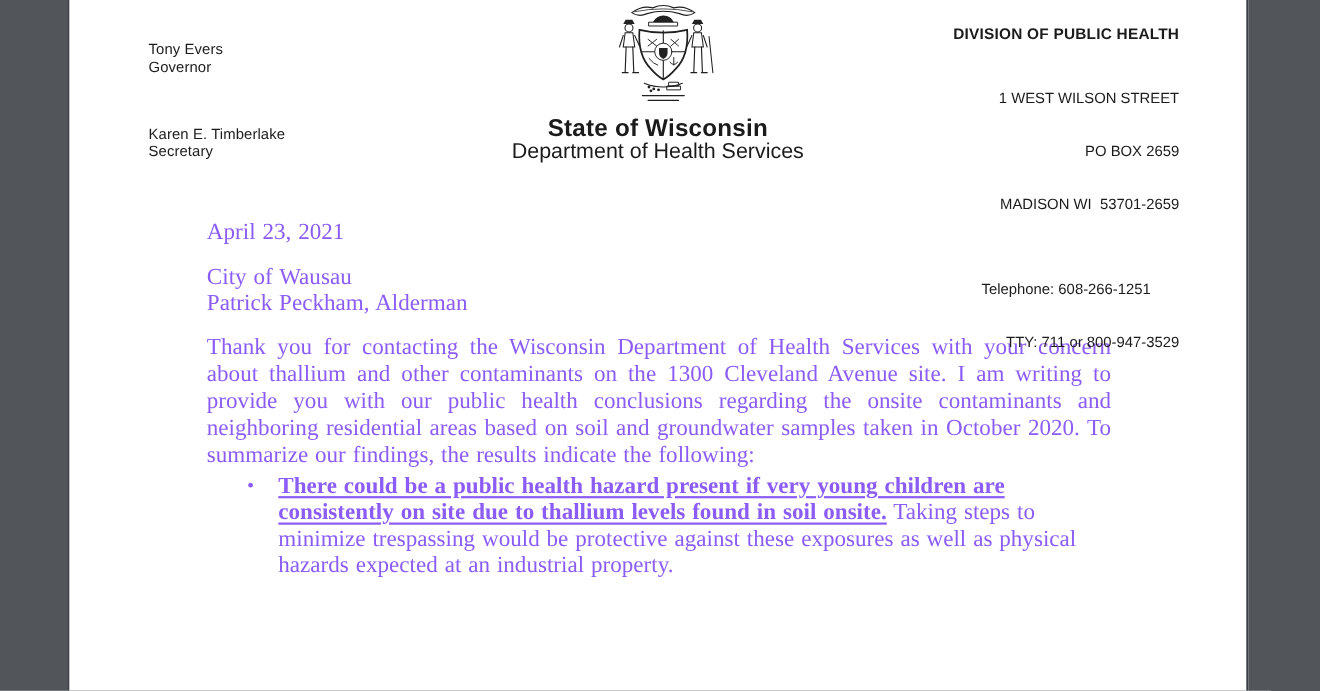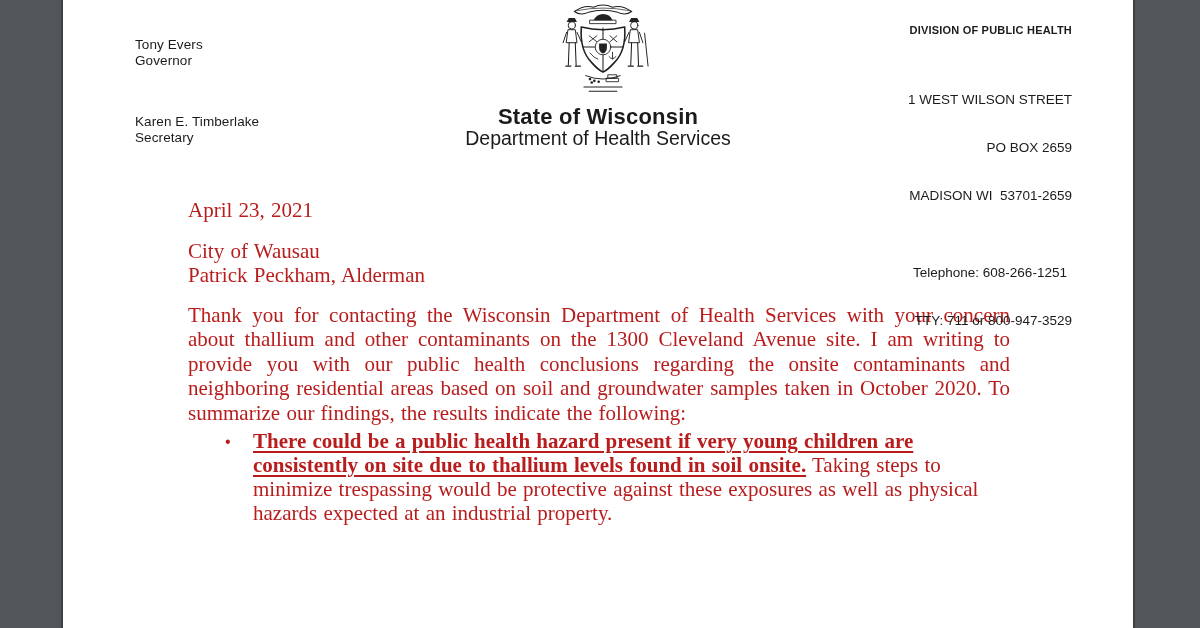--- a/index.html
+++ b/index.html
@@ -72,34 +72,34 @@
     position: absolute;
     top: -10px;
     right: 61px;
     text-align: right;
     font-size: 13.5px;
     line-height: 16px;
     white-space: pre-wrap;
   }
   .contact .division {
     font-weight: bold;
-    font-size: 11px;
-    margin-bottom: 22px;
+    font-size: 14px;
+    margin-bottom: 12px;
     letter-spacing: 0.2px;
   }
   .contact .phone-block { margin-top: 29px; text-align: center; }
 
   
   .letter-body {
     padding-left: 125px;
     padding-right: 123px;
     font-family: "Liberation Serif", "DejaVu Serif", serif;
     font-size: 21px;
     line-height: 24.5px;
-    color: #b91c1c;
+    color: #8b5cf6;
     word-spacing: 1px;
   }
   .date       { margin-top: 36px; }
   .recipient  { margin-top: 16px; }
   .subject    { margin-top: 17px; white-space: pre-wrap; }
   .salutation { margin-top: 14px; }
   .para       { margin-top: 15px; text-align: justify; }
   .bullet-item {
     margin-top: 4px;
     display: flex;

